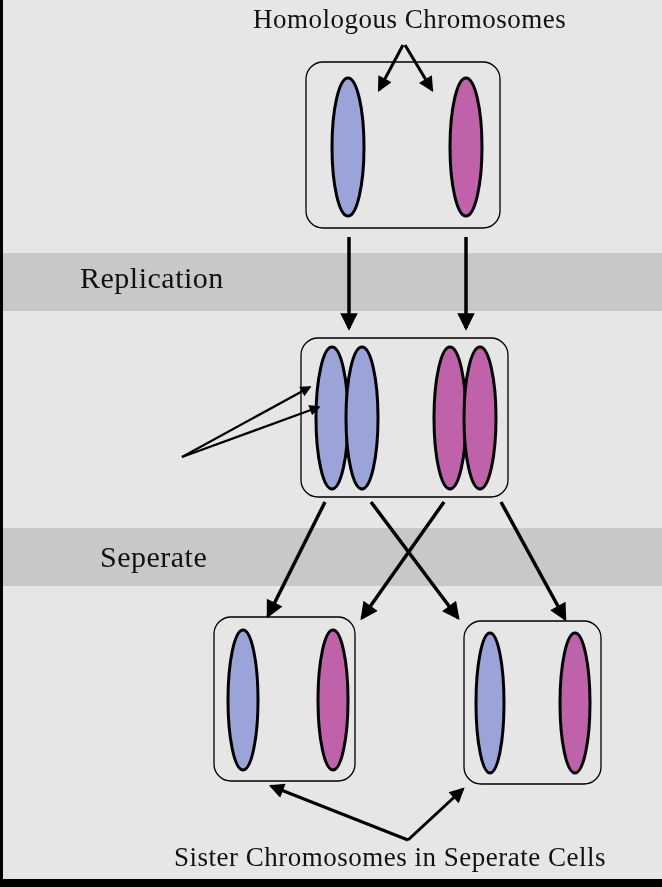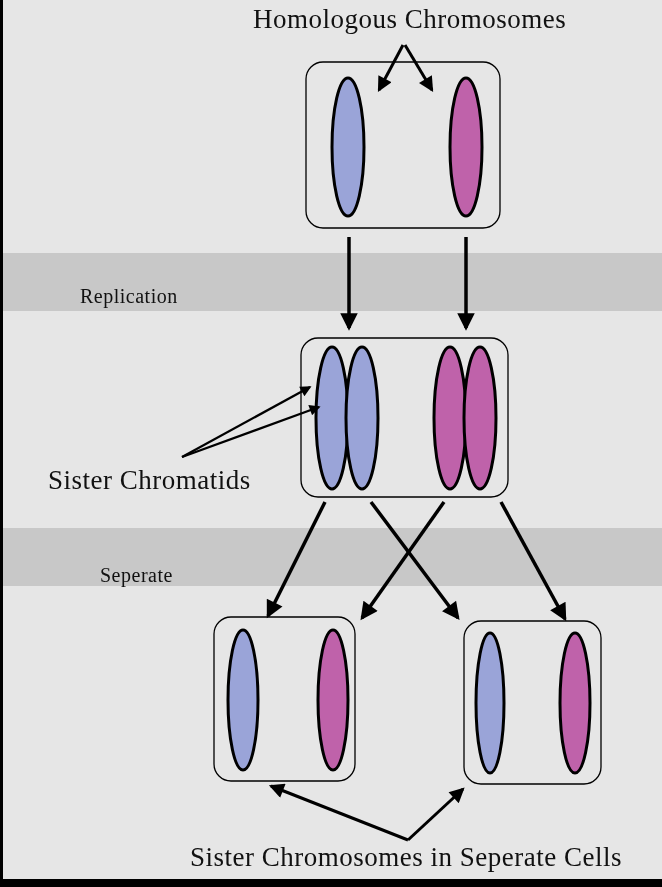--- a/index.html
+++ b/index.html
@@ -24,45 +24,44 @@
     position: absolute; left: 0; width: 662px; height: 58px;
     background: var(--band-gray, #c8c8c8);
   }
   #band-replication { top: 253px; }
   #band-mitosis { top: 528px; }
   .label {
     position: absolute;
     white-space: nowrap;
     letter-spacing: 0.5px;
   }
-  .band-label { font-size: 20px; margin-top: 24px; }
+  .band-label { font-size: 30px; }
   #label-replication { left: 80px; top: 261px; }
   #label-mitosis { left: 100px; top: 540px; }
   #label-homologous { left: 253px; top: 4px; font-size: 27px; }
   #label-sister-chromatids { left: 48px; top: 465px; font-size: 27px; }
-  #label-sister-chromosomes { left: 190px; top: 842px; font-size: 27px; }
+  #label-sister-chromosomes { left: 174px; top: 842px; font-size: 27px; }
   svg.overlay {
     position: absolute; left: 0; top: 0;
     pointer-events: none;
   }
   .cell-box { fill: none; stroke: #000; stroke-width: 1.3px; }
   .chromosome { stroke: #000; stroke-width: 3px; }
   .arrow { stroke: #000; fill: none; }
 </style>
 </head>
 <body>
 
 <div id="stage">
 
   <div class="band" id="band-replication"></div>
   <div class="band" id="band-mitosis"></div>
 
   <div class="label" id="label-homologous">Homologous Chromosomes</div>
   <div class="label band-label" id="label-replication">Replication</div>
-  <div class="label" id="label-sister-chromatids">Sister Chromatids</div>
   <div class="label band-label" id="label-mitosis">Seperate</div>
   <div class="label" id="label-sister-chromosomes">Sister Chromosomes in Seperate Cells</div>
 
   <svg class="overlay" width="662" height="887" viewBox="0 0 662 887">
     <defs>
       <marker id="ah" viewBox="0 0 10 10" refX="8.5" refY="5" markerWidth="6" markerHeight="5" orient="auto-start-reverse">
         <path d="M0,0 L10,5 L0,10 z" fill="#000"></path>
       </marker>
     </defs>
 

